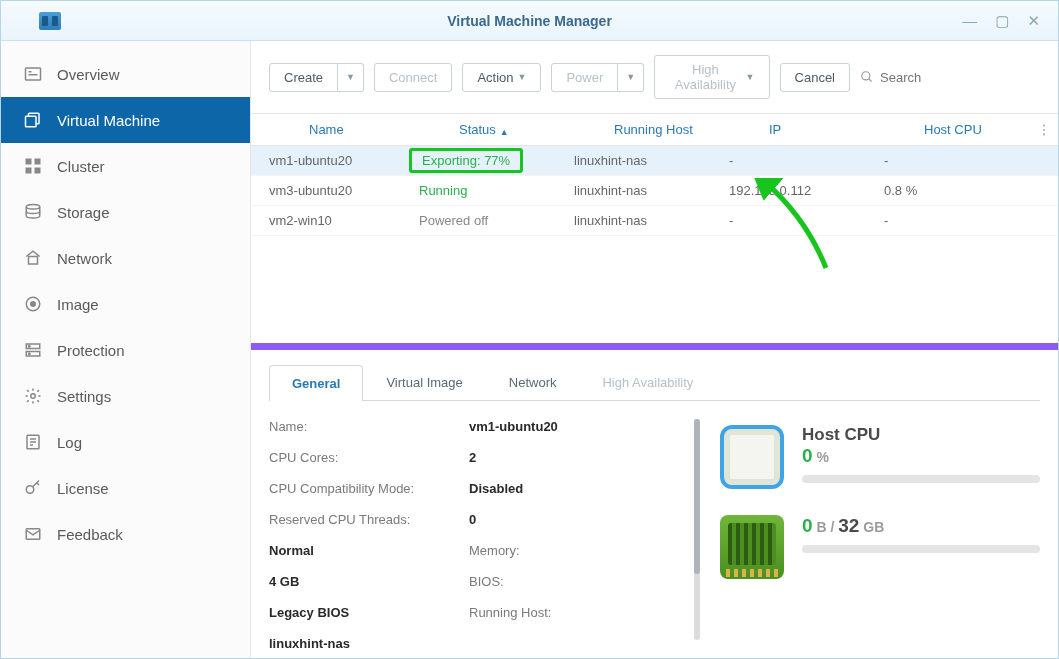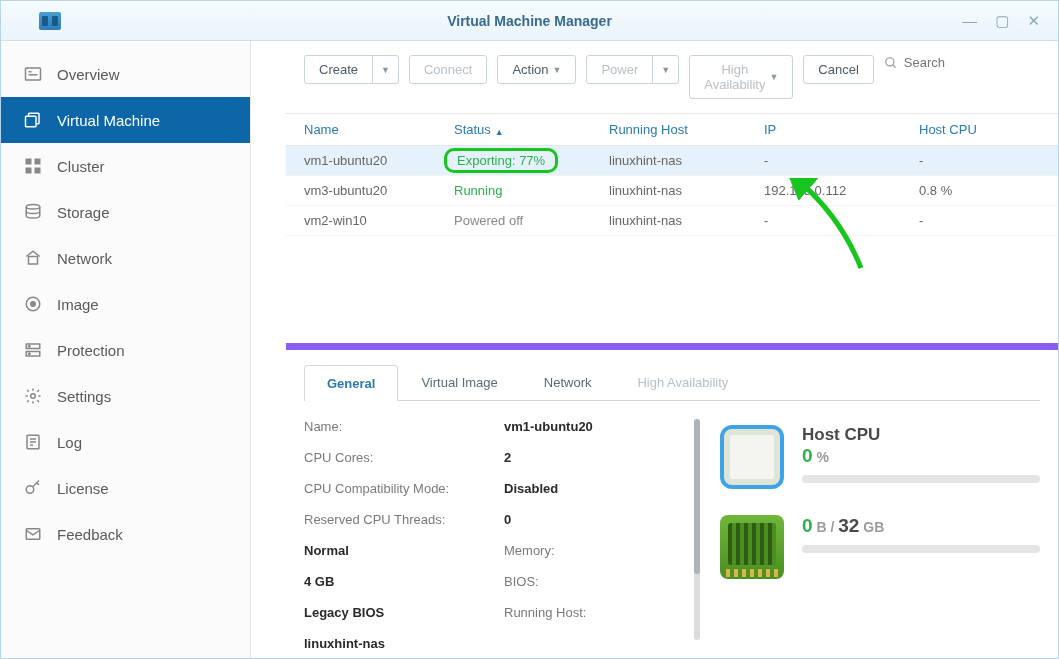--- a/index.html
+++ b/index.html
@@ -6,47 +6,47 @@
 body { font-family: -apple-system, BlinkMacSystemFont, "Segoe UI", Arial, sans-serif; font-size: 13px; color: #404040; background: #fff; }
 .window { width: 1059px; height: 659px; border: 1px solid #b8d4e8; position: relative; display: flex; flex-direction: column; }
 .titlebar { height: 40px; background: linear-gradient(#f5fbff, #eaf4fc); display: flex; align-items: center; position: relative; border-bottom: 1px solid #d0e0eb; padding-left: 24px; }
 .app-icon { width: 22px; height: 18px; margin: 0 14px; background: linear-gradient(#4a9fd8, #2d7db8); border-radius: 2px; position: relative; }
 .app-icon::before, .app-icon::after { content:""; position: absolute; background: #1a5a8a; top: 4px; width: 6px; height: 10px; border-radius: 1px; }
 .app-icon::before { left: 3px; }
 .app-icon::after { right: 3px; }
 .title { position: absolute; left: 0; right: 0; text-align: center; font-weight: 600; color: #3a6a8e; font-size: 14px; }
 .win-controls { margin-left: auto; display: flex; gap: 18px; padding-right: 18px; color: #8aa; font-size: 15px; }
 .win-controls span { cursor: pointer; }
-.body { flex: 1; display: flex; min-height: 0; gap: 35px; }
+.body { flex: 1; display: flex; min-height: 0; }
 .sidebar { width: 250px; background: #fbfbfb; border-right: 1px solid #e6e6e6; padding-top: 10px; }
 .side-item { display: flex; align-items: center; gap: 14px; padding: 14px 22px; color: #5a5a5a; font-size: 15px; cursor: pointer; }
 .side-item.active { background: #0d66a8; color: #fff; }
 .side-icon { width: 20px; height: 18px; display: inline-flex; align-items: center; justify-content: center; }
 .side-icon svg { width: 20px; height: 18px; }
 .main { flex: 1; display: flex; flex-direction: column; min-width: 0; }
-.toolbar { display: flex; align-items: flex-start; gap: 10px; padding: 14px 18px; }
+.toolbar { display: flex; align-items: center; gap: 10px; padding: 14px 18px; }
 .btn { border: 1px solid #c9d3da; background: #fff; border-radius: 3px; padding: 6px 14px; font-size: 13px; color: #4b5b67; cursor: pointer; display: inline-flex; align-items: center; gap: 4px; }
 .btn.disabled { color: #b7c1c9; cursor: default; }
 .btn .caret { font-size: 9px; color: #8a98a3; }
 .btn-group { display: inline-flex; }
 .btn-group .btn { border-radius: 0; }
 .btn-group .btn:first-child { border-radius: 3px 0 0 3px; }
 .btn-group .btn:last-child { border-radius: 0 3px 3px 0; border-left: none; padding: 6px 8px; }
 .search { margin-left: auto; display: flex; align-items: center; gap: 6px; color: #99a; flex: 0 0 180px; }
 .search input { border: none; outline: none; font-size: 13px; width: 140px; }
 .table { border-top: 1px solid #e6e6e6; }
 .thead, .trow { display: grid; grid-template-columns: 150px 155px 155px 155px 150px 20px; padding: 0 0 0 18px; align-items: center; }
 .thead { height: 32px; border-bottom: 1px solid #e6e6e6; color: #2a7ab0; font-size: 13px; }
-.thead .th { cursor: pointer; display: flex; align-items: flex-end; gap: 4px; }
+.thead .th { cursor: pointer; display: flex; align-items: flex-end; gap: 4px; margin-left: 40px; }
 .sort-caret { font-size: 9px; color: #2a7ab0; }
 .trow { height: 30px; font-size: 13px; color: #666; border-bottom: 1px solid #f4f4f4; }
 .trow.selected { background: #e6f2fb; }
 .status-green { color: #2bb04b; }
 .status-off { color: #888; }
-.highlight-box { border: 3px solid #18c41e; border-radius: 10px; display: inline-block; padding: 2px 10px; margin-left: -10px; }
+.highlight-box { border: 3px solid #18c41e; border-radius: 3px; display: inline-block; padding: 2px 10px; margin-left: -10px; }
 .vdots { color: #888; cursor: pointer; text-align: center; }
 .table-area { height: 230px; position: relative; }
 .arrow { position: absolute; left: 495px; top: 65px; pointer-events: none; }
 .detail-pane { border-top: 7px solid #8b5cf6; flex: 1; display: flex; flex-direction: column; min-height: 0; }
 .tabs { display: flex; padding: 14px 18px 0 18px; gap: 0; }
 .tab { padding: 10px 22px; border: 1px solid transparent; border-bottom: none; color: #5a6a74; font-size: 13px; cursor: pointer; }
 .tab.active { color: #2a7ab0; font-weight: 600; border-color: #d7d7d7; border-radius: 4px 4px 0 0; background: #fff; position: relative; top: 1px; }
 .tab.disabled { color: #b7c1c9; }
 .tab-line { border-bottom: 1px solid #d7d7d7; margin: 0 18px; }
 .detail-body { flex: 1; display: flex; padding: 18px 18px 18px 18px; gap: 20px; min-height: 0; overflow: hidden; }

